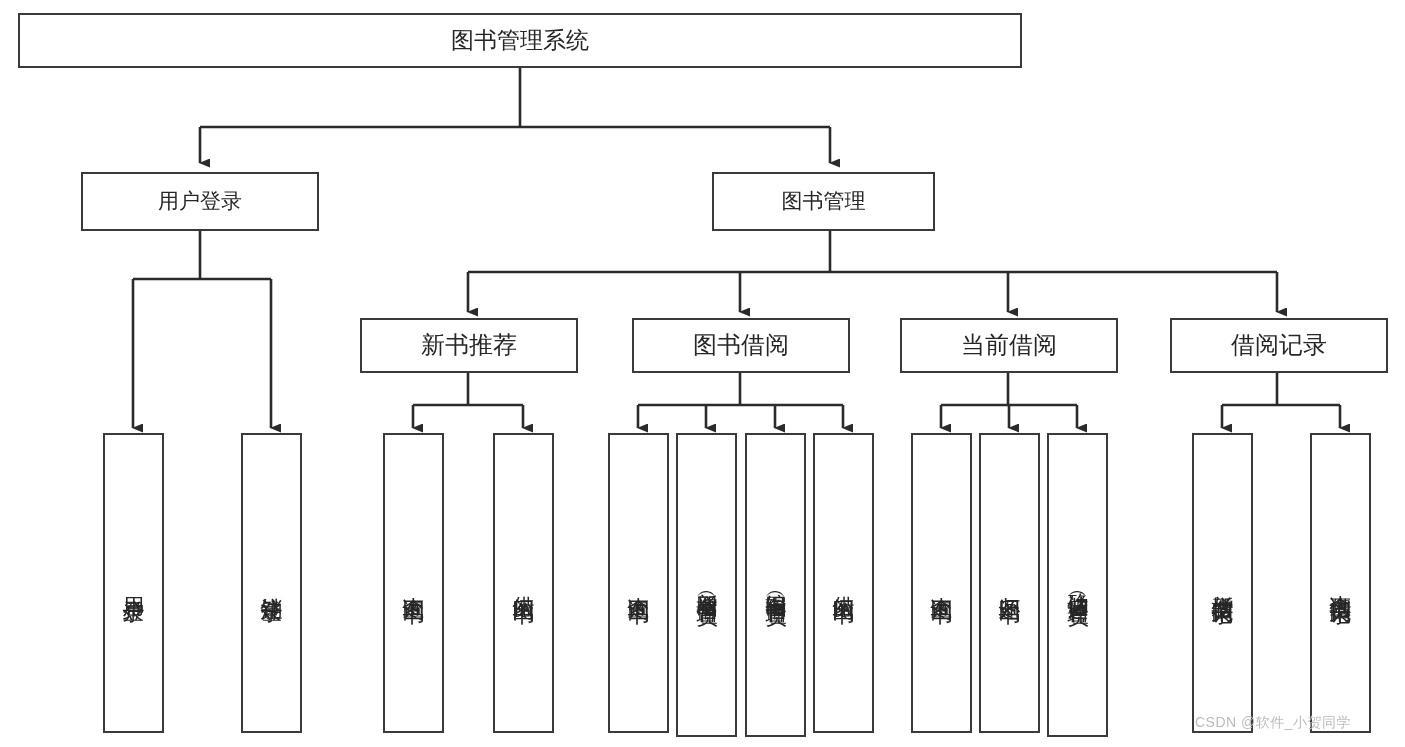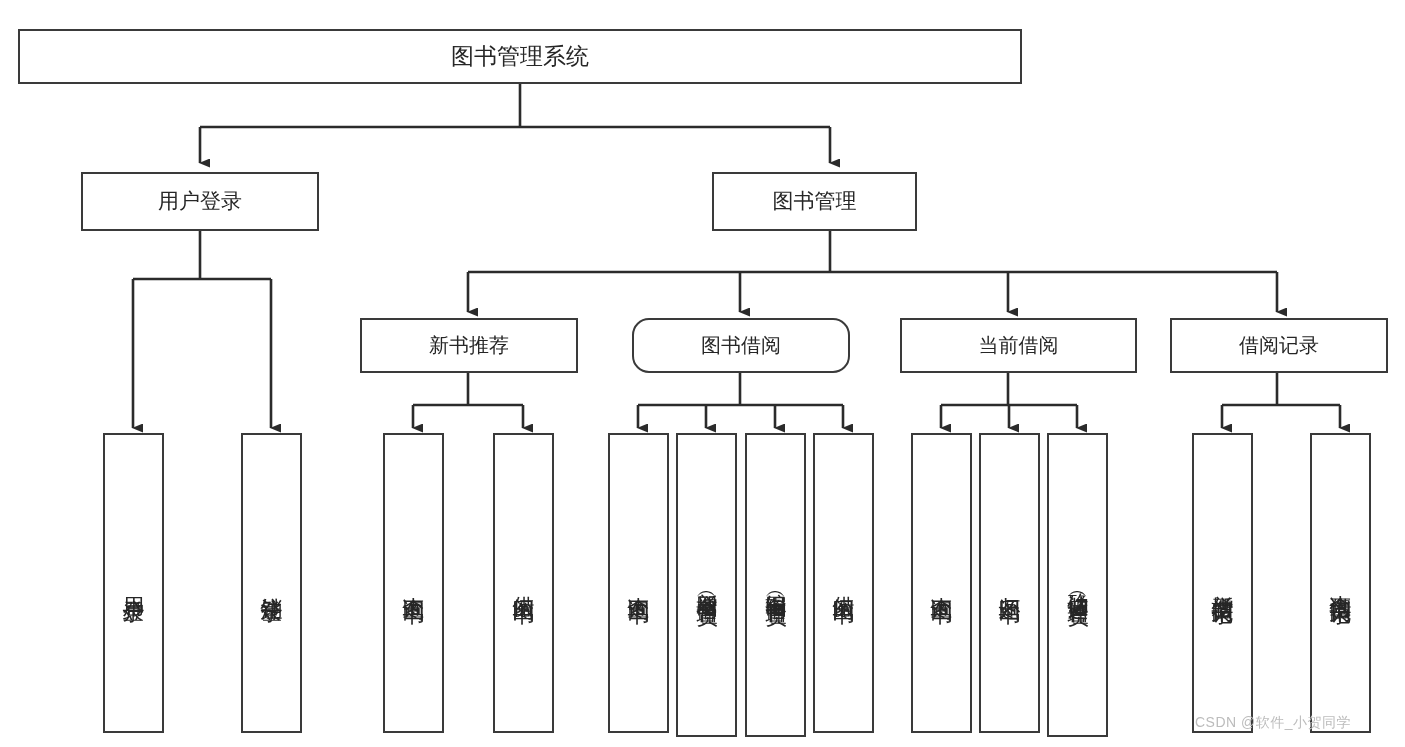--- a/index.html
+++ b/index.html
@@ -36,21 +36,21 @@
     color: #262626;
     line-height: 1.18;
   }
   .node-root {
     font-size: 23px;
   }
   .node-l1 {
     font-size: 21px;
   }
   .node-l2 {
-    font-size: 20px;
+    font-size: 24px;
   }
   .node-leaf {
     writing-mode: vertical-rl;
     text-orientation: upright;
     font-size: 22px;
     letter-spacing: 2px;
     padding: 6px 0;
     align-items: center;
     justify-content: center;
     white-space: nowrap;
@@ -119,38 +119,38 @@
       <path d="M1009,405 L1009,428" marker-end="url(#arrowhead)"></path>
       <path d="M1077,405 L1077,428" marker-end="url(#arrowhead)"></path>
 
       <path d="M1277,373 L1277,405"></path>
       <path d="M1222,405 L1340,405"></path>
       <path d="M1222,405 L1222,428" marker-end="url(#arrowhead)"></path>
       <path d="M1340,405 L1340,428" marker-end="url(#arrowhead)"></path>
     </g>
   </svg>
 
-  <div class="node-box node-root" style="left:18px; top:13px; width:1004px; height:55px;margin-top:16px;">
+  <div class="node-box node-root" style="left:18px; top:13px; width:1004px; height:55px;">
     <span>图书管理系统</span>
   </div>
 
   <div class="node-box node-l1" style="left:81px; top:172px; width:238px; height:59px;">
     <span>用户登录</span>
   </div>
-  <div class="node-box node-l1" style="left:712px; top:172px; width:205px; height:59px;">
+  <div class="node-box node-l1" style="left:712px; top:172px; width:223px; height:59px;">
     <span>图书管理</span>
   </div>
 
   <div class="node-box node-l2" style="left:360px; top:318px; width:218px; height:55px;">
     <span>新书推荐</span>
   </div>
-  <div class="node-box node-l2" style="left:632px; top:318px; width:218px; height:55px;border-radius:17px;">
+  <div class="node-box node-l2" style="left:632px; top:318px; width:218px; height:55px;">
     <span>图书借阅</span>
   </div>
-  <div class="node-box node-l2" style="left:900px; top:318px; width:237px; height:55px;">
+  <div class="node-box node-l2" style="left:900px; top:318px; width:218px; height:55px;">
     <span>当前借阅</span>
   </div>
   <div class="node-box node-l2" style="left:1170px; top:318px; width:218px; height:55px;text-align:right;">
     <span>借阅记录</span>
   </div>
 
   <div class="node-box node-leaf" style="left:103px; top:433px; width:61px; height:300px;">
     <span class="leaf-text">用户登录</span>
   </div>
   <div class="node-box node-leaf" style="left:241px; top:433px; width:61px; height:300px;">

